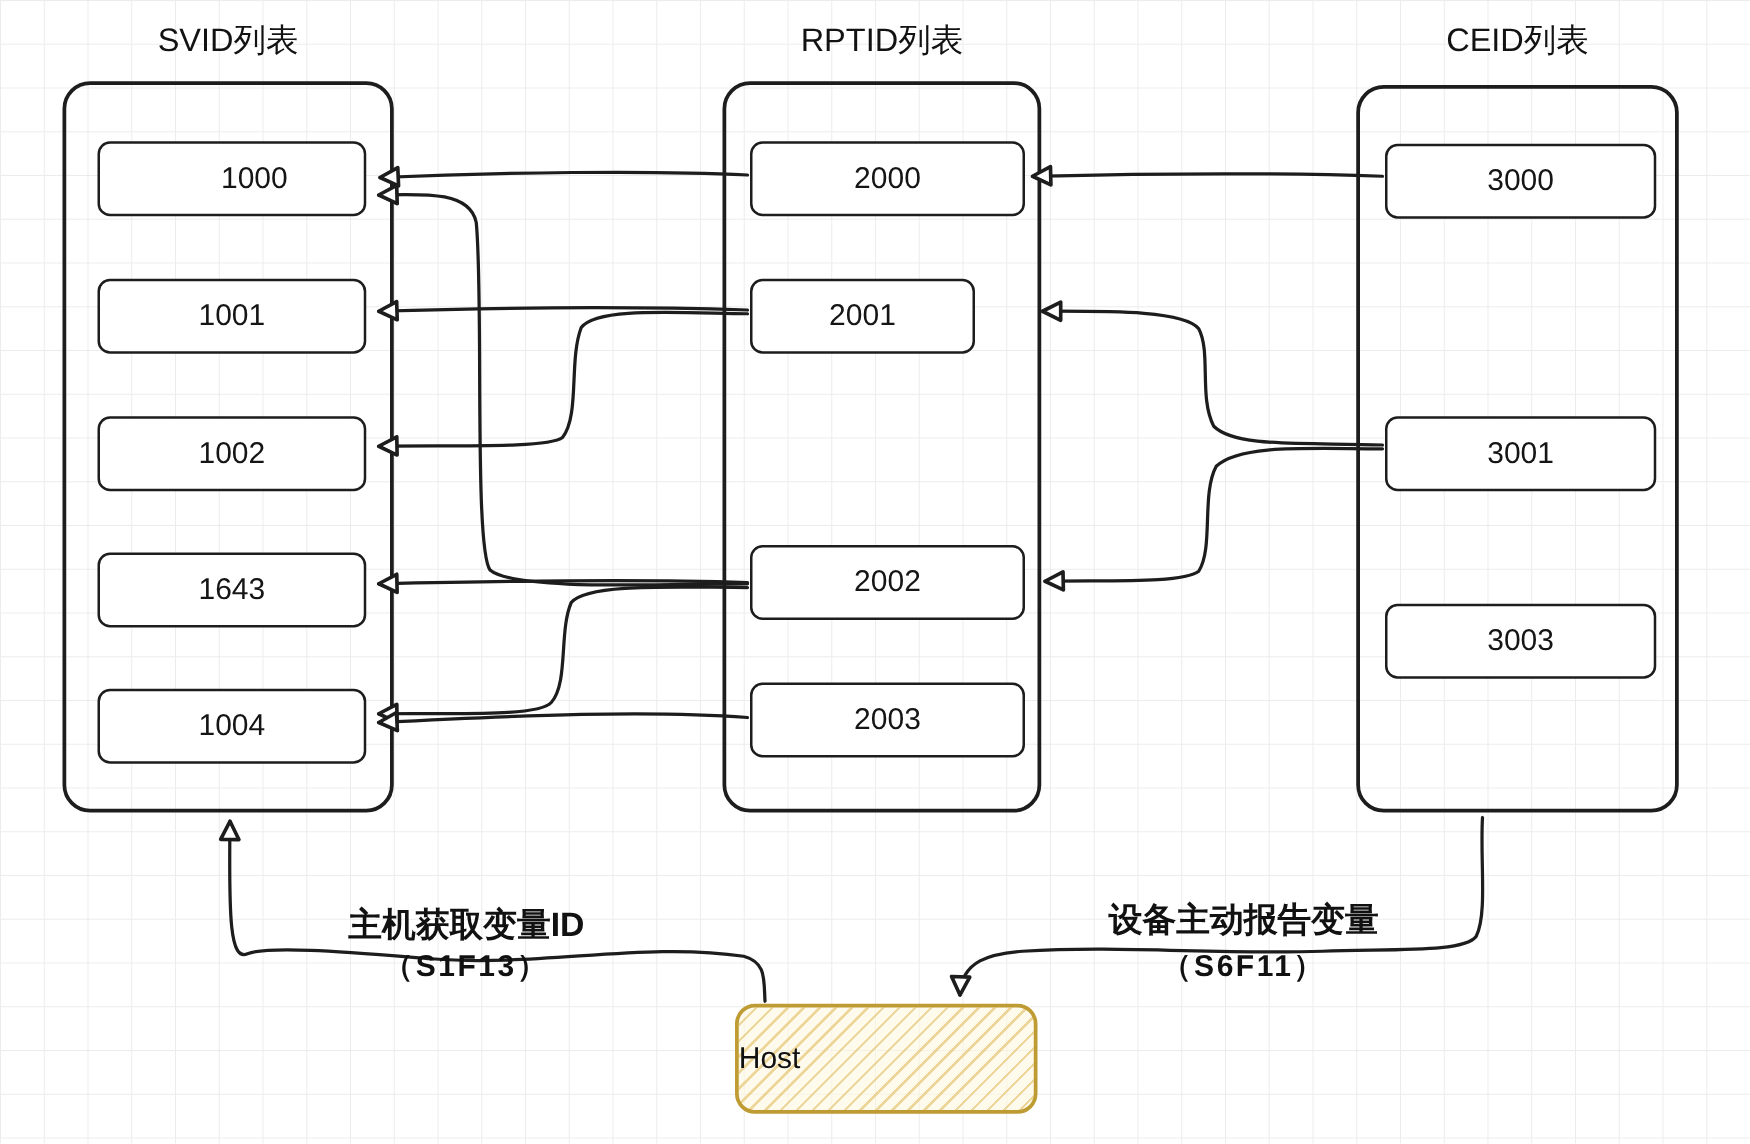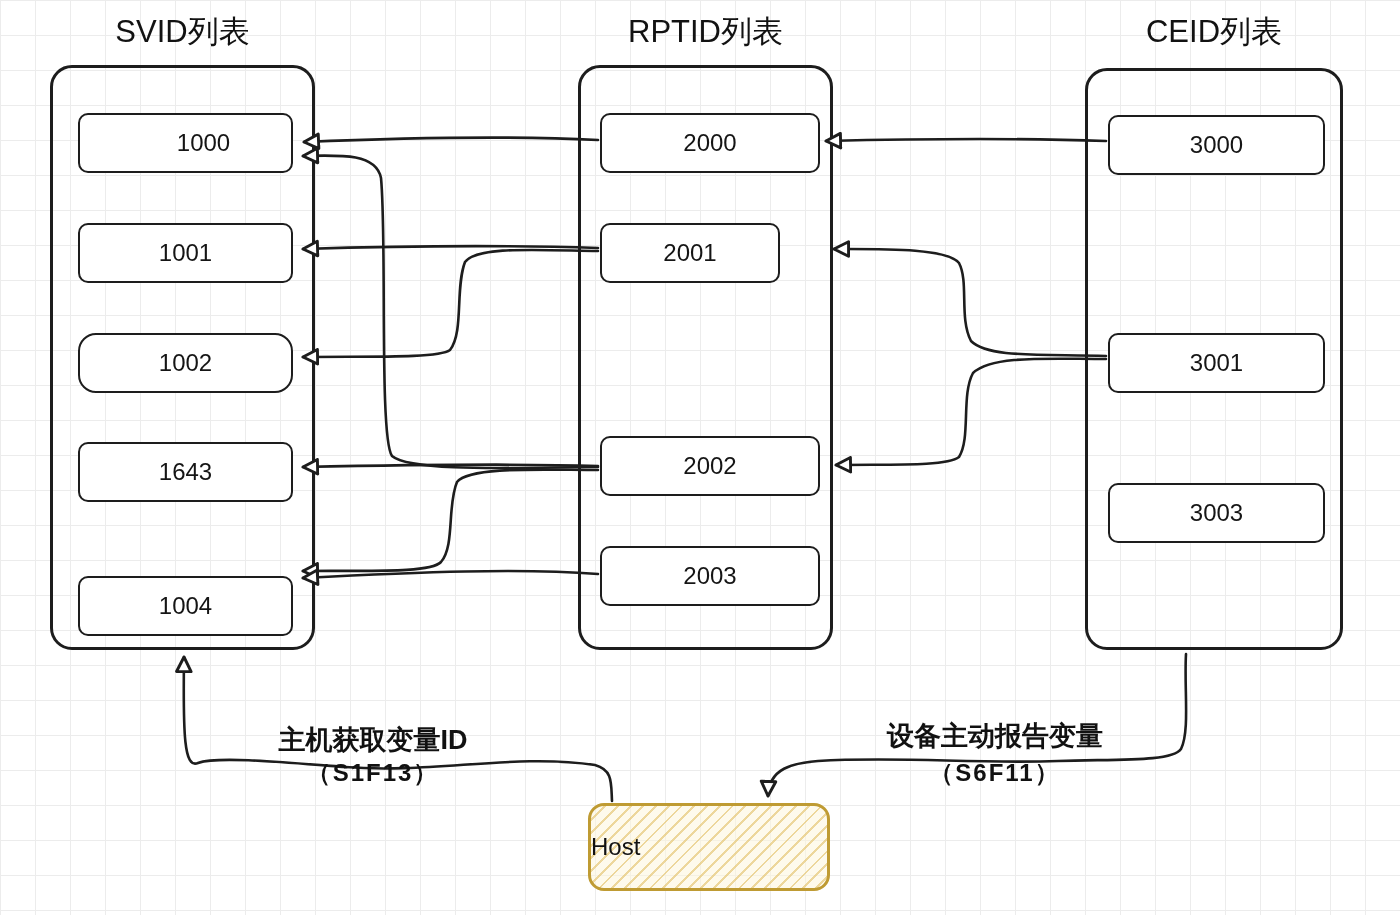--- a/index.html
+++ b/index.html
@@ -12,21 +12,21 @@
     background-size:35px 35px;
     font-family:"Liberation Sans", sans-serif;
     color:#161616;
   }
   .panel{
     position:absolute;border:3px solid #1d1d1d;border-radius:22px;
     background:transparent;box-sizing:border-box;
   }
   .panel-title{
     position:absolute;top:16px;height:32px;line-height:32px;
-    text-align:center;font-size:31px;color:#121212;
+    text-align:center;font-size:26px;color:#121212;
   }
   .node-box{
     position:absolute;border:2.6px solid #1d1d1d;border-radius:10px;
     background:#ffffff;box-sizing:border-box;
     display:flex;align-items:center;justify-content:center;
     font-size:24px;color:#151515;
   }
   #arrows{position:absolute;left:0;top:0;pointer-events:none;}
   #host{
     position:absolute;left:588px;top:803px;width:242px;height:88px;
@@ -47,23 +47,23 @@
   }
 </style>
 </head>
 <body>
 
 <div id="canvas">
 
   <div class="panel" id="panel-svid" style="left:50px;top:65px;width:265px;height:585px;">
       <div class="node-box" style="left: 25px; top: 45px; width: 215px; height: 60px; padding-left: 36px;">1000</div>
       <div class="node-box" style="left: 25px; top: 155px; width: 215px; height: 60px;">1001</div>
-      <div class="node-box" style="left: 25px; top: 265px; width: 215px; height: 60px; border-radius: 18px;">1002</div>
+      <div class="node-box" style="left: 25px; top: 265px; width: 215px; height: 60px;">1002</div>
       <div class="node-box" style="left: 25px; top: 374px; width: 215px; height: 60px;">1643</div>
-      <div class="node-box" style="left: 25px; top: 483px; width: 215px; height: 60px; margin-top: 25px;">1004</div>
+      <div class="node-box" style="left: 25px; top: 483px; width: 215px; height: 60px;">1004</div>
     </div>
   <div class="panel" id="panel-rptid" style="left:578px;top:65px;width:255px;height:585px;">
       <div class="node-box" style="left: 19px; top: 45px; width: 220px; height: 60px;">2000</div>
       <div class="node-box" style="left: 19px; top: 155px; width: 180px; height: 60px;">2001</div>
       <div class="node-box" style="left: 19px; top: 368px; width: 220px; height: 60px;">2002</div>
       <div class="node-box" style="left: 19px; top: 478px; width: 220px; height: 60px;">2003</div>
     </div>
   <div class="panel" id="panel-ceid" style="left:1085px;top:68px;width:258px;height:582px;">
       <div class="node-box" style="left: 20px; top: 44px; width: 217px; height: 60px;">3000</div>
       <div class="node-box" style="left: 20px; top: 262px; width: 217px; height: 60px;">3001</div>

